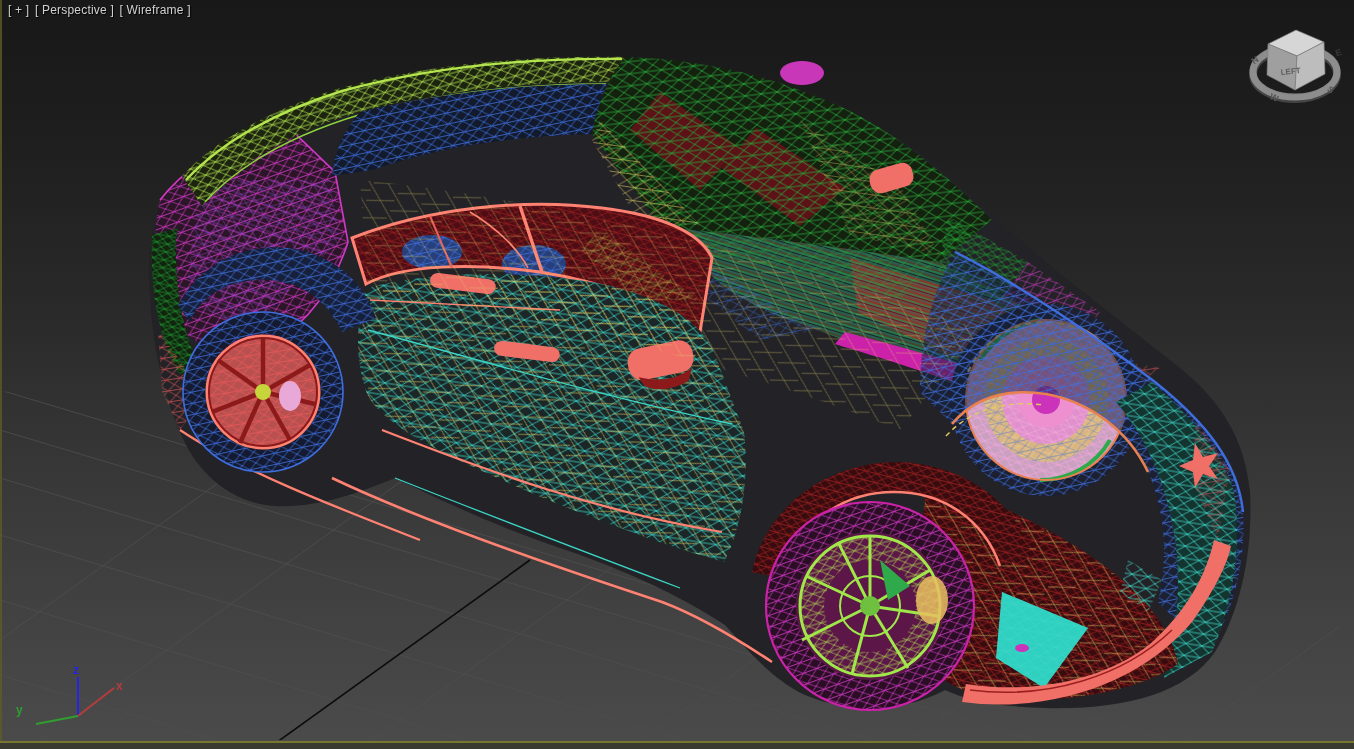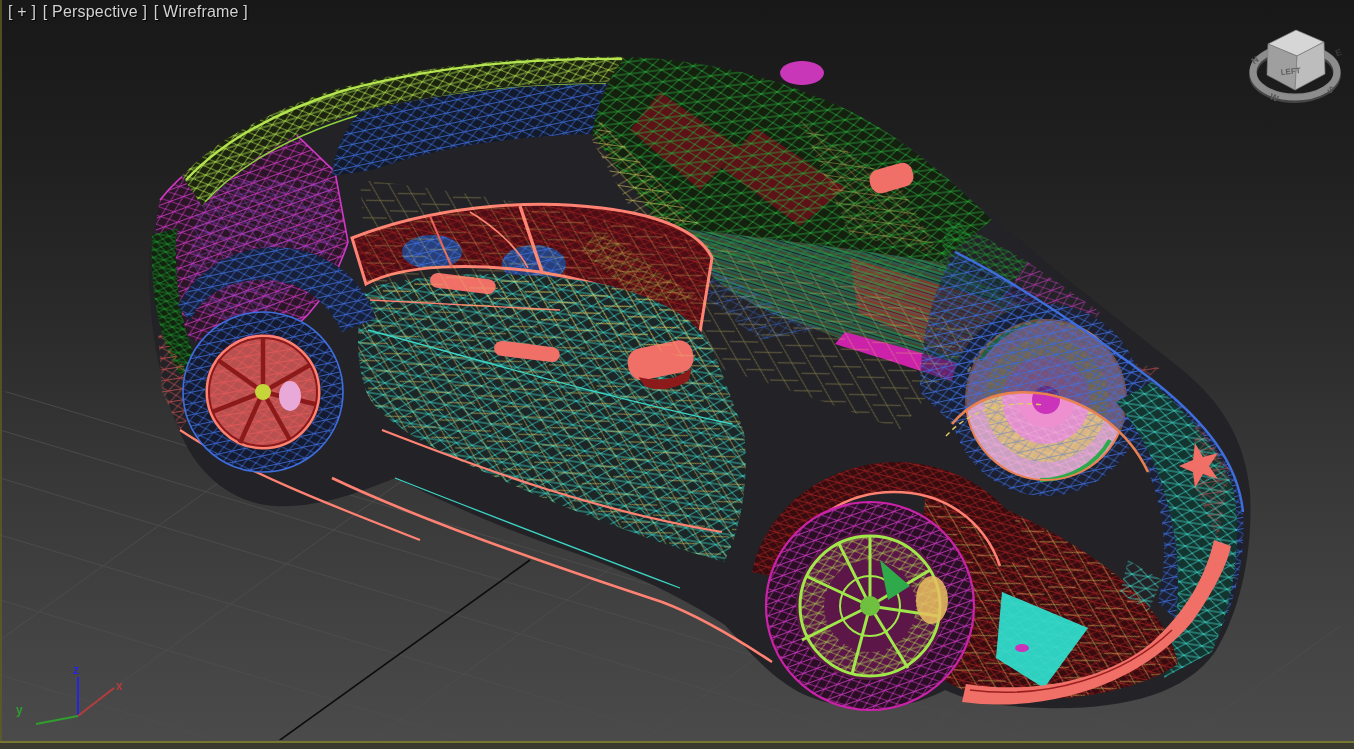--- a/index.html
+++ b/index.html
@@ -2,21 +2,21 @@
 <html><head>
 <meta charset="utf-8">
 <style>
   html,body{margin:0;padding:0;width:1354px;height:749px;overflow:hidden;
     font-family:"Liberation Sans",sans-serif;background:#1a1a1a;}
   .viewport{position:absolute;inset:0;
     background:linear-gradient(180deg,#181818 0%,#1e1e1e 18%,#2a2a2a 42%,#383838 64%,#434343 84%,#4b4b4b 100%);}
   .vp-border-left{position:absolute;left:0;top:0;bottom:0;width:2px;background:#5c5c26;opacity:.8;}
   .vp-border-bottom{position:absolute;left:0;right:0;bottom:6px;height:2px;background:#76762f;}
   .vp-bottom-strip{position:absolute;left:0;right:0;bottom:0;height:6px;background:#3a3a31;}
-  .vp-label{position:absolute;left:8px;top:3px;font-size:16px;color:#d2d2d2;letter-spacing:.2px;
+  .vp-label{position:absolute;left:8px;top:3px;font-size:12px;color:#d2d2d2;letter-spacing:.2px;
     text-shadow:1px 1px 1px #000;cursor:default;user-select:none;text-align:right;}
   .vp-label span{margin-right:2px;}
   .scene-svg{position:absolute;inset:0;}
   .viewcube-svg{position:absolute;right:4px;top:18px;}
   text{font-family:"Liberation Sans",sans-serif;}
 </style>
 </head>
 <body>
 
 <div class="viewport">

